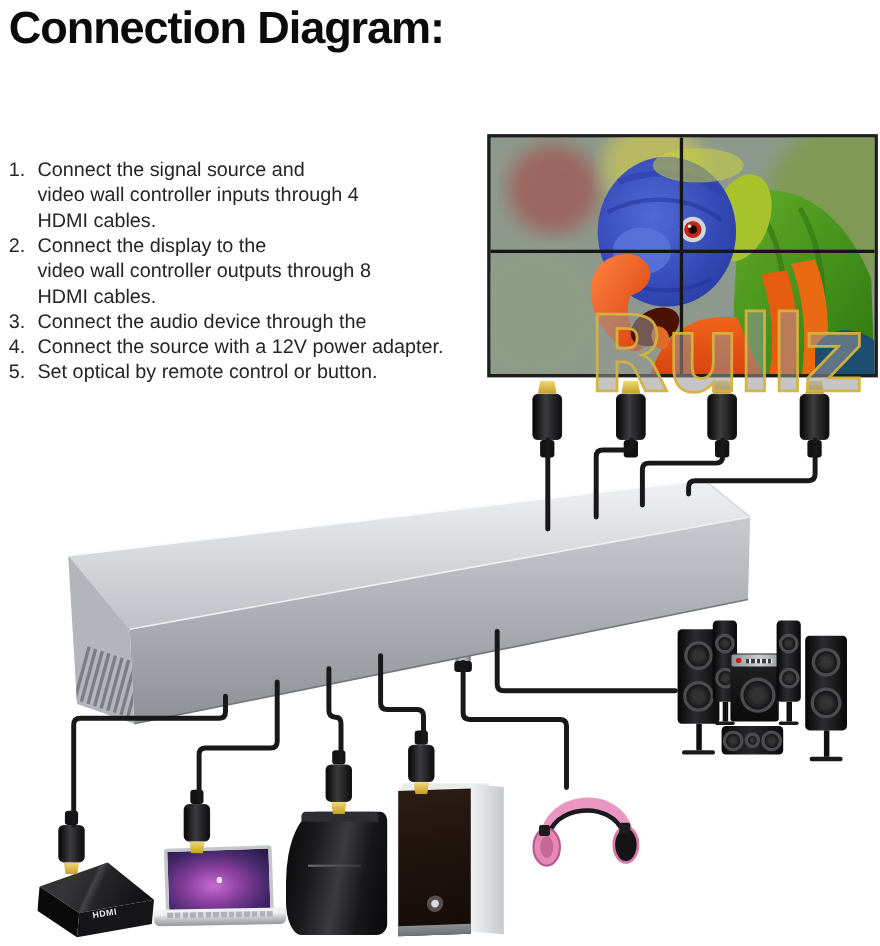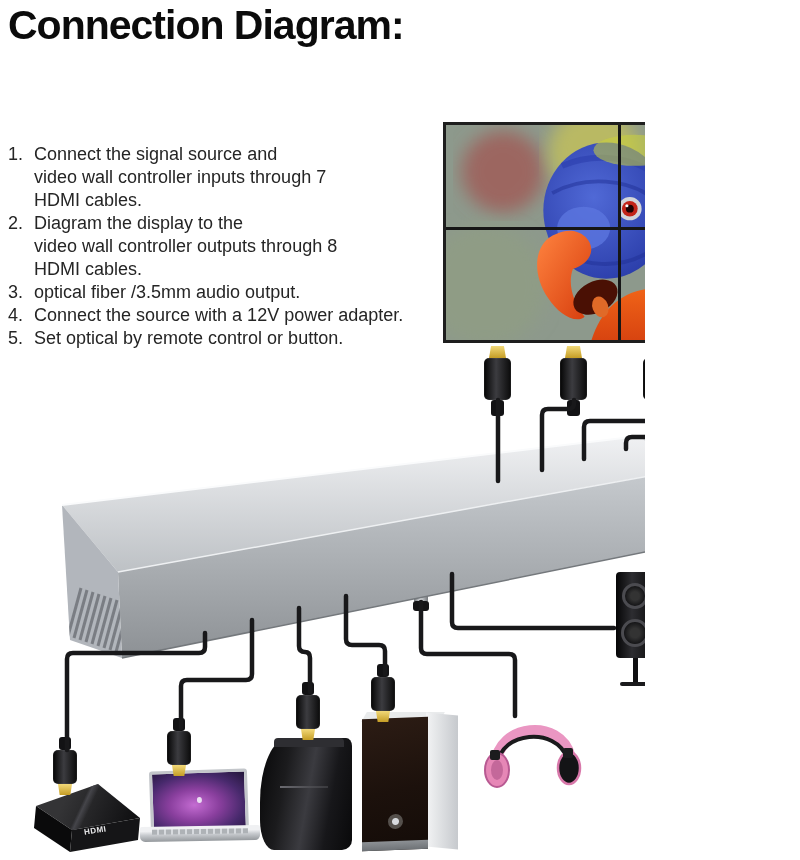--- a/index.html
+++ b/index.html
@@ -1,16 +1,16 @@
 <!DOCTYPE html>
 <html><head>
 <meta charset="utf-8">
 <style>
   html,body{margin:0;padding:0;background:#fff;}
-  #canvas{position:relative;width:645px;height:860px;background:#ffffff;overflow:hidden;
+  #canvas{position:relative;width:800px;height:860px;background:#ffffff;overflow:hidden;
           font-family:"Liberation Sans",sans-serif;color:#1c1c1c;}
   .abs{position:absolute;}
 
   
   .page-title{left:8px;top:2px;font-size:41px;font-weight:bold;letter-spacing:-1px;color:#0b0b0b;}
   .instructions{left:8px;top:143px;width:440px;font-size:18px;line-height:23px;color:#252525;}
   .instr{position:relative;padding-left:26px;}
   .instr .n{position:absolute;left:0;top:0;}
   .instr .ln{display:block;}
 
@@ -135,32 +135,32 @@
 <body>
 
 <div id="canvas">
 
   <div class="abs page-title">Connection Diagram:</div>
 
   <div class="abs instructions">
     <div class="instr">
       <span class="n">1.</span>
       <span class="ln">Connect the signal source and</span>
-      <span class="ln">video wall controller inputs through 7</span>
+      <span class="ln">video wall controller inputs through 4</span>
       <span class="ln">HDMI cables.</span>
     </div>
     <div class="instr">
       <span class="n">2.</span>
-      <span class="ln">Diagram the display to the</span>
+      <span class="ln">Connect the display to the</span>
       <span class="ln">video wall controller outputs through 8</span>
       <span class="ln">HDMI cables.</span>
     </div>
     <div class="instr">
       <span class="n">3.</span>
-      <span class="ln">optical fiber /3.5mm audio output.</span>
+      <span class="ln">Connect the audio device through the</span>
     </div>
     <div class="instr">
       <span class="n">4.</span>
       <span class="ln">Connect the source with a 12V power adapter.</span>
     </div>
     <div class="instr">
       <span class="n">5.</span>
       <span class="ln">Set optical by remote control or button.</span>
     </div>
   </div>
@@ -212,20 +212,21 @@
       <circle cx="187" cy="86" r="4" fill="#1c0202"></circle>
       <circle cx="184" cy="83" r="1.6" fill="#fff"></circle>
       <path d="M112,112 C90,120 86,152 104,178 C114,194 132,205 141,197 C128,180 124,162 129,148 C148,142 153,126 142,115 C132,106 120,108 112,112 Z" fill="url(#gBeak)"></path>
       <ellipse cx="152" cy="177" rx="24" ry="16" fill="#4a1004" transform="rotate(-28 152 177)"></ellipse>
       <ellipse cx="157" cy="187" rx="8" ry="11" fill="#e06a28" transform="rotate(-20 157 187)"></ellipse>
     </svg>
     <div class="div-v"></div>
     <div class="div-h"></div>
   </div>
 
+  <div class="abs watermark">Rullz</div>
 
   <svg class="fullsvg lyr-device">
     <defs>
       <linearGradient id="sTop" x1="0" y1="436" x2="0" y2="575" gradientUnits="userSpaceOnUse">
         <stop offset="0" stop-color="#f0f1f3"></stop>
           <stop offset="1" stop-color="#bcc0c4"></stop>
       </linearGradient>
       <linearGradient id="sPanel" x1="0" y1="470" x2="0" y2="660" gradientUnits="userSpaceOnUse">
         <stop offset="0" stop-color="#c7cbcf"></stop>
           <stop offset="1" stop-color="#8c9094"></stop>

